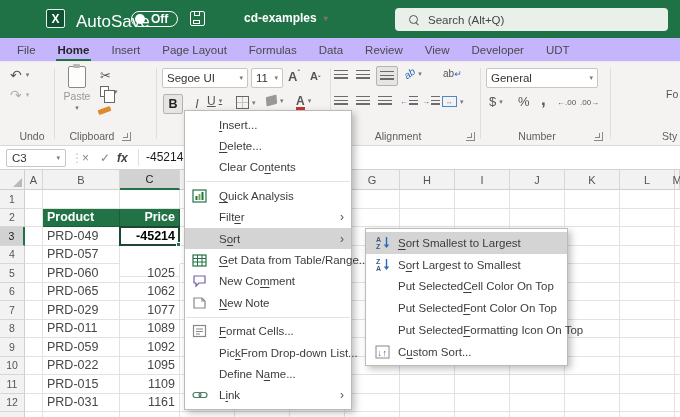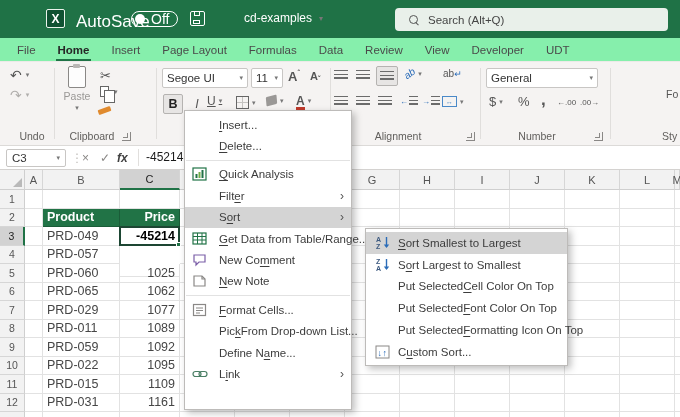--- a/index.html
+++ b/index.html
@@ -5,33 +5,33 @@
   html,body{margin:0;padding:0;background:#666;}
   *{box-sizing:border-box;font-family:"Liberation Sans",sans-serif;}
   .screen{position:relative;width:680px;height:417px;background:#fff;overflow:hidden;}
 
   
   .titlebar{position:absolute;left:0;top:0;width:680px;height:38px;background:#1f7246;display:flex;align-items:center;}
   .xl-icon{position:absolute;left:46px;top:9px;width:19px;height:19px;background:#0f5132;border:1.4px solid #eaf3ec;border-radius:2px;color:#fff;font-weight:bold;font-size:12px;display:flex;align-items:center;justify-content:center;}
   .autosave-lbl{position:absolute;left:76px;top:12px;color:#fff;font-size:17px;}
   .toggle{position:absolute;left:131px;top:11px;width:47px;height:16px;border:1.2px solid #fff;border-radius:9px;display:flex;align-items:center;}
   .knob{width:10px;height:10px;border-radius:50%;background:#fff;margin-left:3px;}
-  .toggle-state{color:#fff;font-size:14px;margin-left:6px;}
+  .toggle-state{color:#fff;font-size:12px;margin-left:6px;font-weight:bold;}
   .save-ic{position:absolute;left:190px;top:11px;width:15px;height:15px;border:1.4px solid #fff;border-radius:2px;}
   .save-ic i{position:absolute;left:3px;top:0;width:6px;height:4px;border-left:1.2px solid #fff;border-right:1.2px solid #fff;border-bottom:1.2px solid #fff;display:block;}
   .save-ic b{position:absolute;left:2px;bottom:1px;width:7px;height:4px;border:1.2px solid #fff;display:block;}
-  .wbname{position:absolute;left:244px;top:11px;color:#fff;font-size:12px;display:flex;align-items:center;gap:7px;}
+  .wbname{position:absolute;left:244px;top:11px;color:#fff;font-size:12px;display:flex;align-items:center;gap:7px;font-weight:bold;}
   .wbname .car{font-size:8px;}
   .searchbox{position:absolute;left:395px;top:8px;width:273px;height:23px;background:#e9f0ea;border-radius:4px;display:flex;align-items:center;padding-left:14px;color:#454545;font-size:11.5px;gap:9px;}
   .mag{position:relative;width:10px;height:10px;}
   .mag:before{content:"";position:absolute;left:0;top:0;width:7px;height:7px;border:1.3px solid #555;border-radius:50%;}
   .mag:after{content:"";position:absolute;left:7px;top:7px;width:4px;height:1.3px;background:#555;transform:rotate(45deg);transform-origin:0 0;}
 
   
-  .tabrow{position:absolute;left:0;top:38px;width:680px;height:24px;background:#86efac;display:flex;align-items:stretch;padding-left:6px;border-bottom:1px solid #eceae8;}
+  .tabrow{position:absolute;left:0;top:38px;width:680px;height:24px;background:#c4b5fd;display:flex;align-items:stretch;padding-left:6px;border-bottom:1px solid #eceae8;}
   .tab{padding:0 11px;font-size:11.5px;color:#4a4a4a;display:flex;align-items:center;position:relative;}
   .tab.active{color:#262626;font-weight:bold;}
   .tab.active:after{content:"";position:absolute;left:9px;right:9px;bottom:0;height:2.5px;background:#1f7246;}
 
   
   .ribbon{position:absolute;left:0;top:62px;width:680px;height:84px;background:#f5f3f2;border-bottom:1px solid #dcdad8;font-size:11px;color:#444;}
   .gdiv{position:absolute;top:6px;bottom:6px;width:1px;background:#e0deDC;}
   .glabel{position:absolute;bottom:3px;font-size:10.5px;color:#605e5c;text-align:center;}
   .launcher{position:absolute;bottom:4px;width:9px;height:9px;border-right:1.2px solid #8a8886;border-bottom:1.2px solid #8a8886;}
   .launcher:before{content:"";position:absolute;right:2px;bottom:2px;width:4px;height:4px;border-right:1.2px solid #8a8886;border-bottom:1.2px solid #8a8886;}
@@ -528,20 +528,25 @@
 
   <div class="menu ctx" id="ctxMenu">
       <div class="mi">
         <span class="key">I</span>
         <span class="post">nsert...</span>
       </div>
       <div class="mi">
         <span class="key">D</span>
         <span class="post">elete...</span>
       </div>
+      <div class="mi">
+        <span class="pre">Clear Co</span>
+        <span class="key">n</span>
+        <span class="post">tents</span>
+      </div>
       <div class="sep"></div>
       <div class="mi">
         <span class="ic">
           <svg width="15" height="14">
             <rect x="1" y="1" width="13" height="12" fill="none" stroke="#217346" stroke-width="1.2"></rect>
             <rect x="3.5" y="7" width="2" height="4" fill="#217346"></rect>
             <rect x="6.5" y="5" width="2" height="6" fill="#70ad47"></rect>
             <rect x="9.5" y="3" width="2" height="8" fill="#217346"></rect>
           </svg>
         </span>

